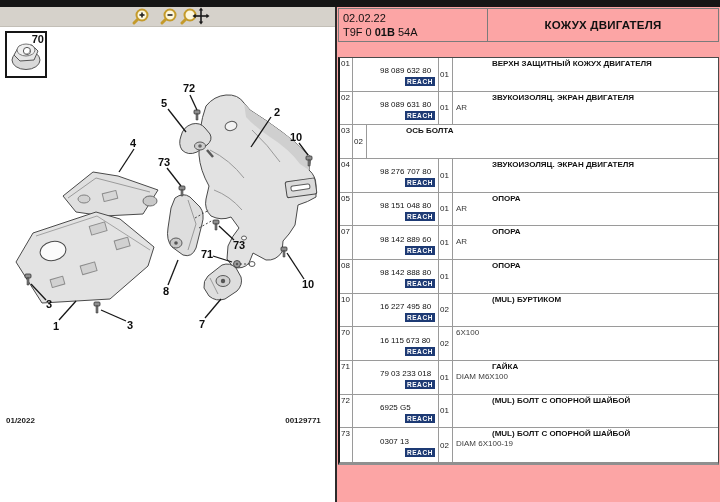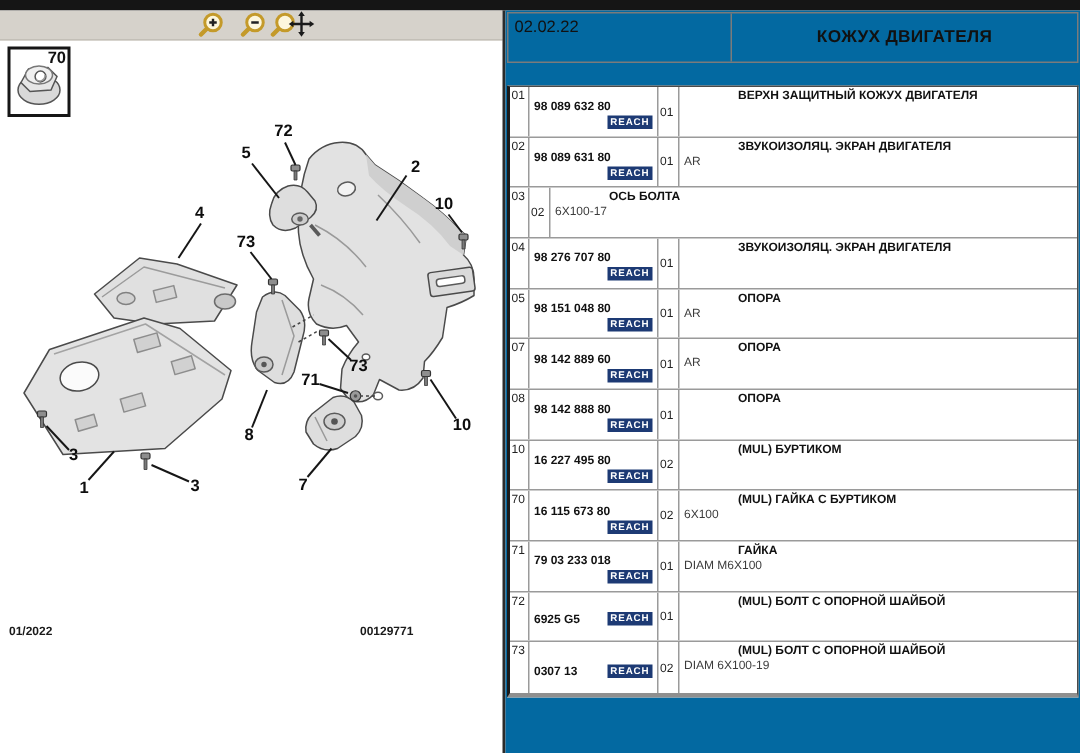--- a/index.html
+++ b/index.html
@@ -19,42 +19,42 @@
 
   
   .diagram-svg{position:absolute;left:0;top:0;width:336px;height:502px;pointer-events:none;}
   .lbl{position:absolute;transform:translate(-50%,-50%);font-size:11px;font-weight:bold;
        color:#0d0d0d;line-height:11px;white-space:nowrap;}
   .inset{position:absolute;left:5px;top:31px;width:42px;height:47px;border:2px solid #161616;
          background:#fff;box-sizing:border-box;}
   .inset .lbl-in{position:absolute;right:1px;top:0;font-size:11px;font-weight:bold;}
   .foot{position:absolute;font-size:8px;font-weight:bold;color:#1a1a1a;}
   .foot.l{left:6px;top:416px;}
-  .foot.r{left:240px;top:416px;width:84px;text-align:left;}
+  .foot.r{left:261px;top:416px;width:84px;text-align:center;}
 
   
-  .right{position:absolute;left:337px;top:7px;width:383px;height:495px;background:#0369a1;}
+  .right{position:absolute;left:337px;top:7px;width:383px;height:495px;background:#fca5a5;}
   .hdr{position:absolute;left:1px;top:1px;width:379px;height:32px;border:1px solid #7b7b7b;display:flex;}
   .hdr-left{width:144px;border-right:1px solid #7b7b7b;padding:2px 0 0 4px;font-size:11px;line-height:14px;}
   .code span{margin-right:3px;}
   .code .b{font-weight:bold;}
   .hdr-right{flex:1;display:flex;align-items:center;justify-content:center;
              font-weight:bold;font-size:11.5px;letter-spacing:.2px;}
 
   .tbl{position:absolute;left:1px;top:50px;width:378px;height:404px;
        border:1px solid #4a4a4a;border-left:2px solid #1a1a1a;border-bottom:3px solid #8f8f8f;
        display:grid;grid-template-rows:repeat(12,1fr);box-sizing:content-box;background:#fff;}
   .row{display:flex;border-bottom:1px solid #9a9a9a;overflow:hidden;box-sizing:border-box;}
   .row:last-child{border-bottom:none;}
   .c-ref{width:11px;min-width:11px;border-right:1px solid #9a9a9a;font-size:8px;color:#222;
          padding:1px 0 0 1px;}
   .c-part{width:79px;min-width:79px;border-right:1px solid #9a9a9a;display:flex;flex-direction:column;
           justify-content:center;padding:6px 3px 2px 3px;box-sizing:content-box;}
   .part-line{display:flex;flex-wrap:wrap;align-items:center;row-gap:2px;}
-  .pn{font-size:8px;font-weight:bold;white-space:nowrap;}
+  .pn{font-size:8px;font-weight:normal;white-space:nowrap;margin-left:24px;}
   .reach{margin-left:auto;background:#1d3a74;color:#fff;font-size:6.5px;font-weight:bold;
          padding:1px 2px;line-height:7px;letter-spacing:.6px;cursor:pointer;}
   .c-qty{width:12px;min-width:12px;border-right:1px solid #9a9a9a;font-size:8px;color:#222;
          display:flex;align-items:center;padding-left:1px;}
   .c-desc{flex:1;padding:1px 3px;font-size:8px;}
   .nm{font-weight:bold;line-height:10px;margin-left:36px;}
   .sp{color:#3c3c3c;line-height:10px;}
 </style>
 </head>
 <body>
@@ -221,20 +221,23 @@
   <div class="foot l">01/2022</div>
   <div class="foot r">00129771</div>
 
   <div class="divider"></div>
 
   <div class="right">
 
     <div class="hdr">
       <div class="hdr-left">
         <div>02.02.22</div>
+        <div class="code">
+          <span>T9F 0</span><span class="b">01B</span><span>54A</span>
+        </div>
       </div>
       <div class="hdr-right">КОЖУХ ДВИГАТЕЛЯ</div>
     </div>
 
     <div class="tbl">
 
       <div class="row">
         <div class="c-ref">01</div>
         <div class="c-part">
           <div class="part-line">
@@ -262,21 +265,20 @@
           <div class="nm">ЗВУКОИЗОЛЯЦ. ЭКРАН ДВИГАТЕЛЯ</div>
           <div class="sp">AR</div>
         </div>
       </div>
 
       <div class="row">
         <div class="c-ref">03</div>
         <div class="c-qty">02</div>
         <div class="c-desc">
           <div class="nm">ОСЬ БОЛТА</div>
-          <div class="sp">6X100-17</div>
         </div>
       </div>
 
       <div class="row">
         <div class="c-ref">04</div>
         <div class="c-part">
           <div class="part-line">
               <span class="pn">98 276 707 80</span>
           <span class="reach">REACH</span>
             </div>
@@ -351,21 +353,20 @@
       <div class="row">
         <div class="c-ref">70</div>
         <div class="c-part">
           <div class="part-line">
               <span class="pn">16 115 673 80</span>
           <span class="reach">REACH</span>
             </div>
         </div>
         <div class="c-qty">02</div>
         <div class="c-desc">
-          <div class="nm">(MUL) ГАЙКА С БУРТИКОМ</div>
           <div class="sp">6X100</div>
         </div>
       </div>
 
       <div class="row">
         <div class="c-ref">71</div>
         <div class="c-part">
           <div class="part-line">
               <span class="pn">79 03 233 018</span>
           <span class="reach">REACH</span>

